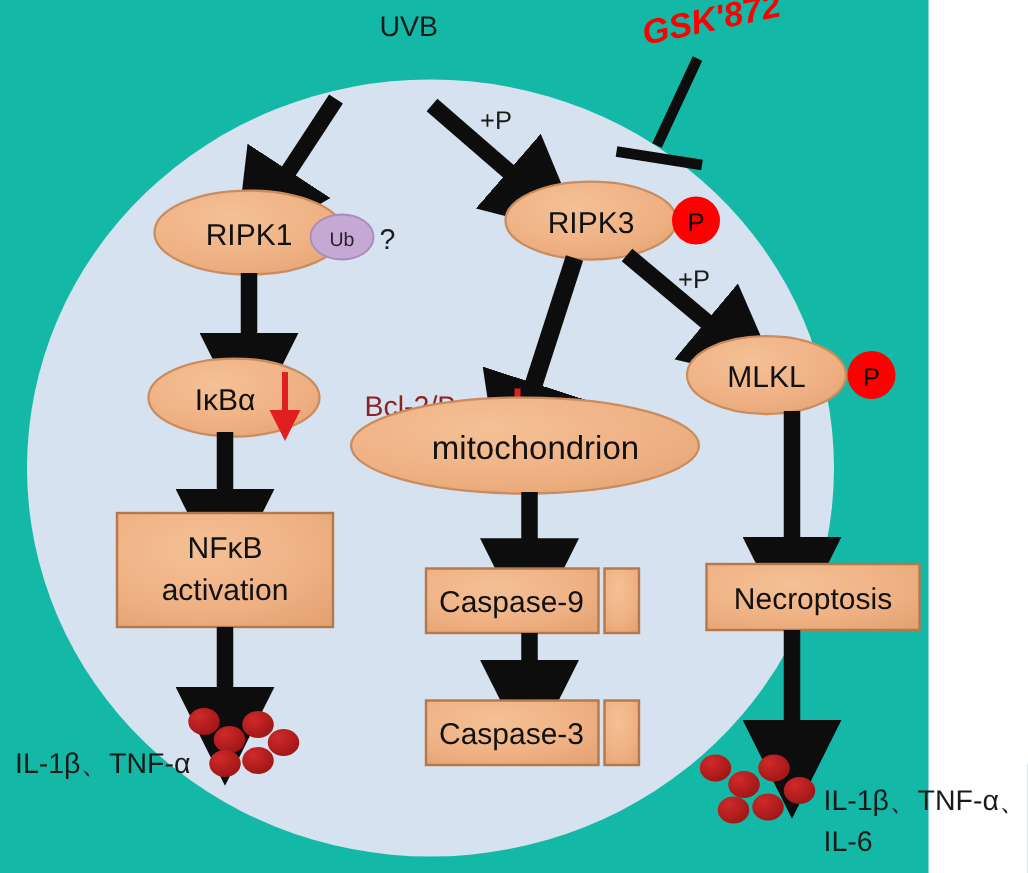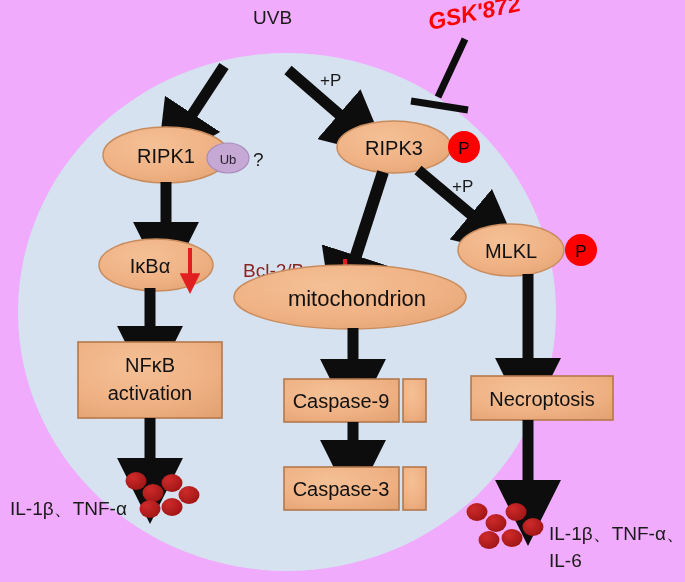--- a/index.html
+++ b/index.html
@@ -1,18 +1,18 @@
 <!DOCTYPE html>
 <html><head>
 <meta charset="utf-8">
 <style>
   html,body{margin:0;padding:0;background:#ffffff;}
   body{width:685px;height:582px;overflow:hidden;
        font-family:"Liberation Sans","DejaVu Sans",sans-serif;}
-  #stage{position:relative;width:685px;height:582px;background:#f0abfc;}
+  #stage{position:relative;width:619px;height:582px;background:#14b8a6;}
   svg{display:block;}
   .nodeText{font-family:"Liberation Sans","DejaVu Sans",sans-serif;fill:#111111;}
   .plainText{font-family:"Liberation Sans","DejaVu Sans",sans-serif;fill:#1a1a1a;}
   .redText{font-family:"Liberation Sans","DejaVu Sans",sans-serif;fill:#fe0000;font-style:italic;font-weight:bold;}
   .darkRedText{font-family:"Liberation Sans","DejaVu Sans",sans-serif;fill:#8c2222;}
   .pText{font-family:"Liberation Sans","DejaVu Sans",sans-serif;fill:#000;}
   .ubText{font-family:"Liberation Sans","DejaVu Sans",sans-serif;fill:#2a2030;}
 </style>
 </head>
 <body>

